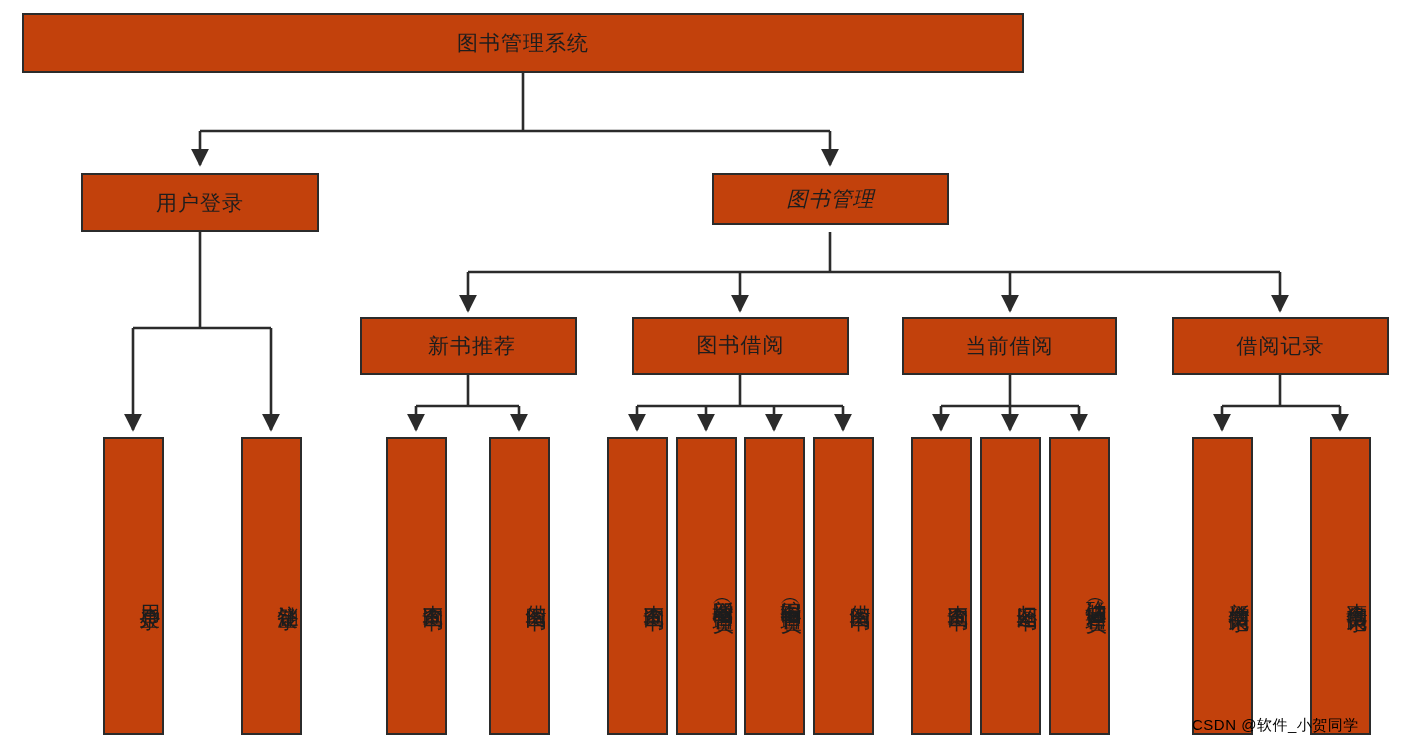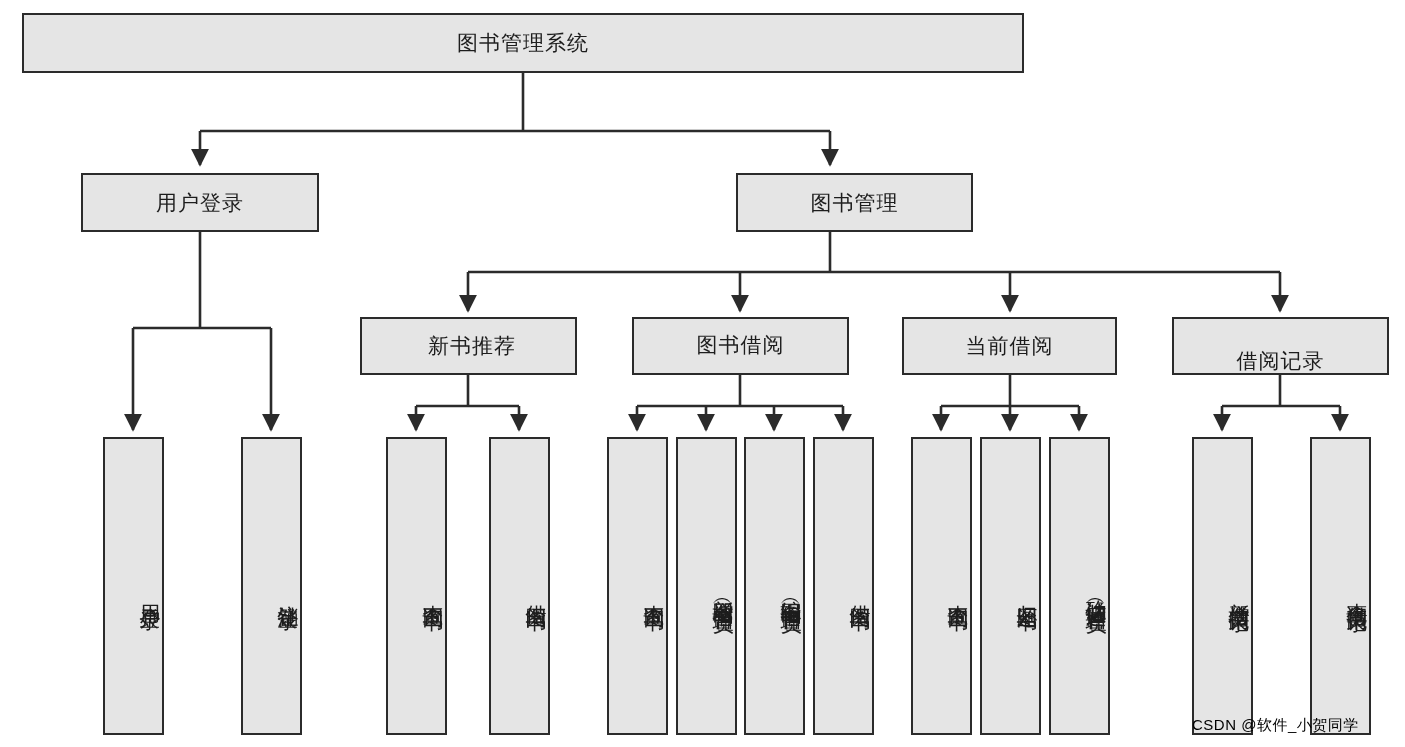--- a/index.html
+++ b/index.html
@@ -22,21 +22,21 @@
     position: absolute;
     left: 0;
     top: 0;
     width: 1405px;
     height: 747px;
   }
   .node-box {
     position: absolute;
     box-sizing: border-box;
     border: 2px solid #2b2b2b;
-    background: #e5e5e5;
+    background: #c2410c;
     display: flex;
     align-items: center;
     justify-content: center;
     color: #1d1d1d;
     line-height: 1.12;
   }
   .node-box.horiz {
     font-size: 21px;
     letter-spacing: 1px;
   }
@@ -116,34 +116,34 @@
     </g>
   </svg>
 
   <div class="node-box horiz" style="left:22px; top:13px; width:1002px; height:60px;">
     <span class="node-label">图书管理系统</span>
   </div>
 
   <div class="node-box horiz" style="left:81px; top:173px; width:238px; height:59px;">
     <span class="node-label">用户登录</span>
   </div>
-  <div class="node-box horiz" style="left:736px; top:173px; width:237px; height:59px;">
+  <div class="node-box horiz" style="left:712px; top:173px; width:237px; height:52px;font-style:italic;">
     <span class="node-label">图书管理</span>
   </div>
 
   <div class="node-box horiz" style="left:360px; top:317px; width:217px; height:58px;padding-left:7px;">
     <span class="node-label">新书推荐</span>
   </div>
   <div class="node-box horiz" style="left:632px; top:317px; width:217px; height:58px;font-family:Liberation Serif, serif;">
     <span class="node-label">图书借阅</span>
   </div>
   <div class="node-box horiz" style="left:902px; top:317px; width:215px; height:58px;">
     <span class="node-label">当前借阅</span>
   </div>
-  <div class="node-box horiz" style="left:1172px; top:317px; width:217px; height:58px;align-items:flex-end;">
+  <div class="node-box horiz" style="left:1172px; top:317px; width:217px; height:58px;">
     <span class="node-label">借阅记录</span>
   </div>
 
   <div class="node-box vert" style="left:103px; top:437px; width:61px; height:298px;">
     <span class="node-label">用户登录</span>
   </div>
   <div class="node-box vert" style="left:241px; top:437px; width:61px; height:298px;">
     <span class="node-label">注销登录</span>
   </div>
 

